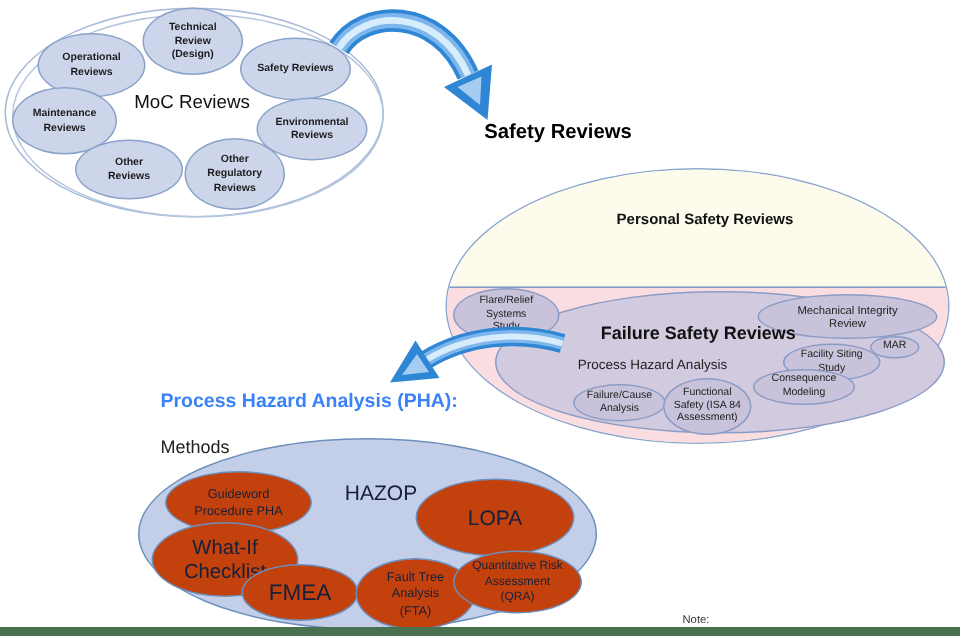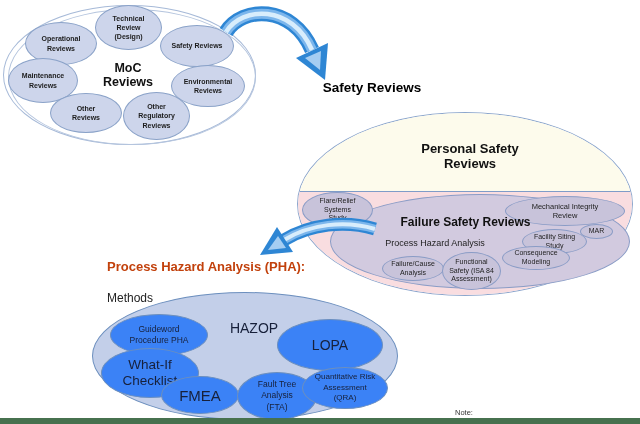--- a/index.html
+++ b/index.html
@@ -16,53 +16,53 @@
   #moc-outer2 { left:8px; top:9px; width:248px; height:136px; border:1px solid #b5c5de; background:transparent; }
   .moc-e { background:#cdd5eb; border:1px solid #8aa2c8; color:#1c1c1c;
            font-size:7px; font-weight:bold; line-height:1.3; }
   #moc-e0 { left:95px;  top:5px;  width:67px; height:45px; }
   #moc-e1 { left:25px;  top:22px; width:72px; height:43px; }
   #moc-e2 { left:160px; top:25px; width:74px; height:42px; }
   #moc-e3 { left:8px;   top:58px; width:70px; height:45px; }
   #moc-e4 { left:171px; top:65px; width:74px; height:42px; }
   #moc-e5 { left:50px;  top:93px; width:72px; height:40px; }
   #moc-e6 { left:123px; top:92px; width:67px; height:48px; }
-  #moc-title { left:88px; top:61px; width:80px; font-size:12.5px; font-weight:bold; color:#111; }
+  #moc-title { left:88px; top:61px; width:80px; font-size:12.5px; font-weight:normal; color:#111; }
 
   
   #sr-heading { left:312px; top:80px; width:120px; font-size:13.5px; font-weight:bold; color:#000; }
 
   
   #big-ellipse { left:297px; top:112px; width:336px; height:184px; border-radius:50%;
                  overflow:hidden; border:1px solid #8ca6cd; position:absolute; }
   #big-top    { position:absolute; left:0; top:0; width:100%; height:78px; background:#fdfbec; }
   #big-bottom { position:absolute; left:0; top:78px; width:100%; height:106px; background:#f9dde0;
                 border-top:1px solid #7f9cc8; }
-  #personal-lbl { left:405px; top:141px; width:130px; font-size:13px; font-weight:bold; color:#111; }
+  #personal-lbl { left:405px; top:141px; width:130px; font-size:10px; font-weight:bold; color:#111; }
 
   #psr-ellipse { left:330px; top:194px; width:300px; height:95px; background:#d2cadf;
                  border:1px solid #8a9cc6; }
   #psr-title { left:388px; top:215px; width:155px; font-size:12px; font-weight:bold; color:#111; }
   #psr-pha-lbl { left:385px; top:238px; width:100px; font-size:9px; color:#222; }
 
   .ps-e { background:#c8c3da; border:1px solid #8a9cc6; color:#222; font-size:7px; line-height:1.25; }
   #ps-e0 { left:302px; top:192px; width:71px; height:36px; }           
   #ps-e1 { left:505px; top:196px; width:120px; height:30px; font-size:7.5px; } 
   #ps-e2 { left:580px; top:224px; width:33px;  height:15px; }          
   #ps-e3 { left:522px; top:229px; width:65px;  height:25px; }          
   #ps-e4 { left:502px; top:246px; width:68px;  height:24px; }          
   #ps-e5 { left:382px; top:256px; width:62px;  height:25px; }          
   #ps-e6 { left:442px; top:252px; width:59px;  height:38px; }          
 
   
-  #pha-head { left:107px; top:259px; width:200px; font-size:13px; font-weight:bold; color:#c2410c; text-align:left; }
+  #pha-head { left:107px; top:259px; width:200px; font-size:13px; font-weight:bold; color:#3b82f6; text-align:left; }
   #pha-sub  { left:107px; top:291px; width:100px; font-size:12px; color:#222; text-align:left; }
   #pha-big  { left:92px; top:292px; width:306px; height:128px; background:#c3cfe9; border:1px solid #6c8fbe; }
   #hazop-lbl { left:212px; top:320px; width:84px; font-size:14px; color:#17203a; }
-  .pha-e { background:#3b82f6; border:1px solid #6c8fbe; color:#17203a; }
+  .pha-e { background:#c2410c; border:1px solid #6c8fbe; color:#17203a; }
   #pha-e0 { left:110px; top:314px; width:98px;  height:42px; font-size:8.5px; line-height:1.35; } 
   #pha-e1 { left:277px; top:319px; width:106px; height:52px; font-size:14px; }                    
   #pha-e2 { left:101px; top:348px; width:98px;  height:50px; font-size:13.5px; line-height:1.2; } 
   #pha-e3 { left:161px; top:376px; width:78px;  height:38px; font-size:15px; }                  
   #pha-e4 { left:237px; top:372px; width:80px;  height:48px; font-size:8.5px; line-height:1.3; }  
   #pha-e5 { left:302px; top:367px; width:86px;  height:42px; font-size:8px;   line-height:1.3; }  
 
   
   #note { left:455px; top:363px; width:180px; font-size:7.5px; line-height:1.3;
           color:#333; text-align:left;margin-top:45px; }

